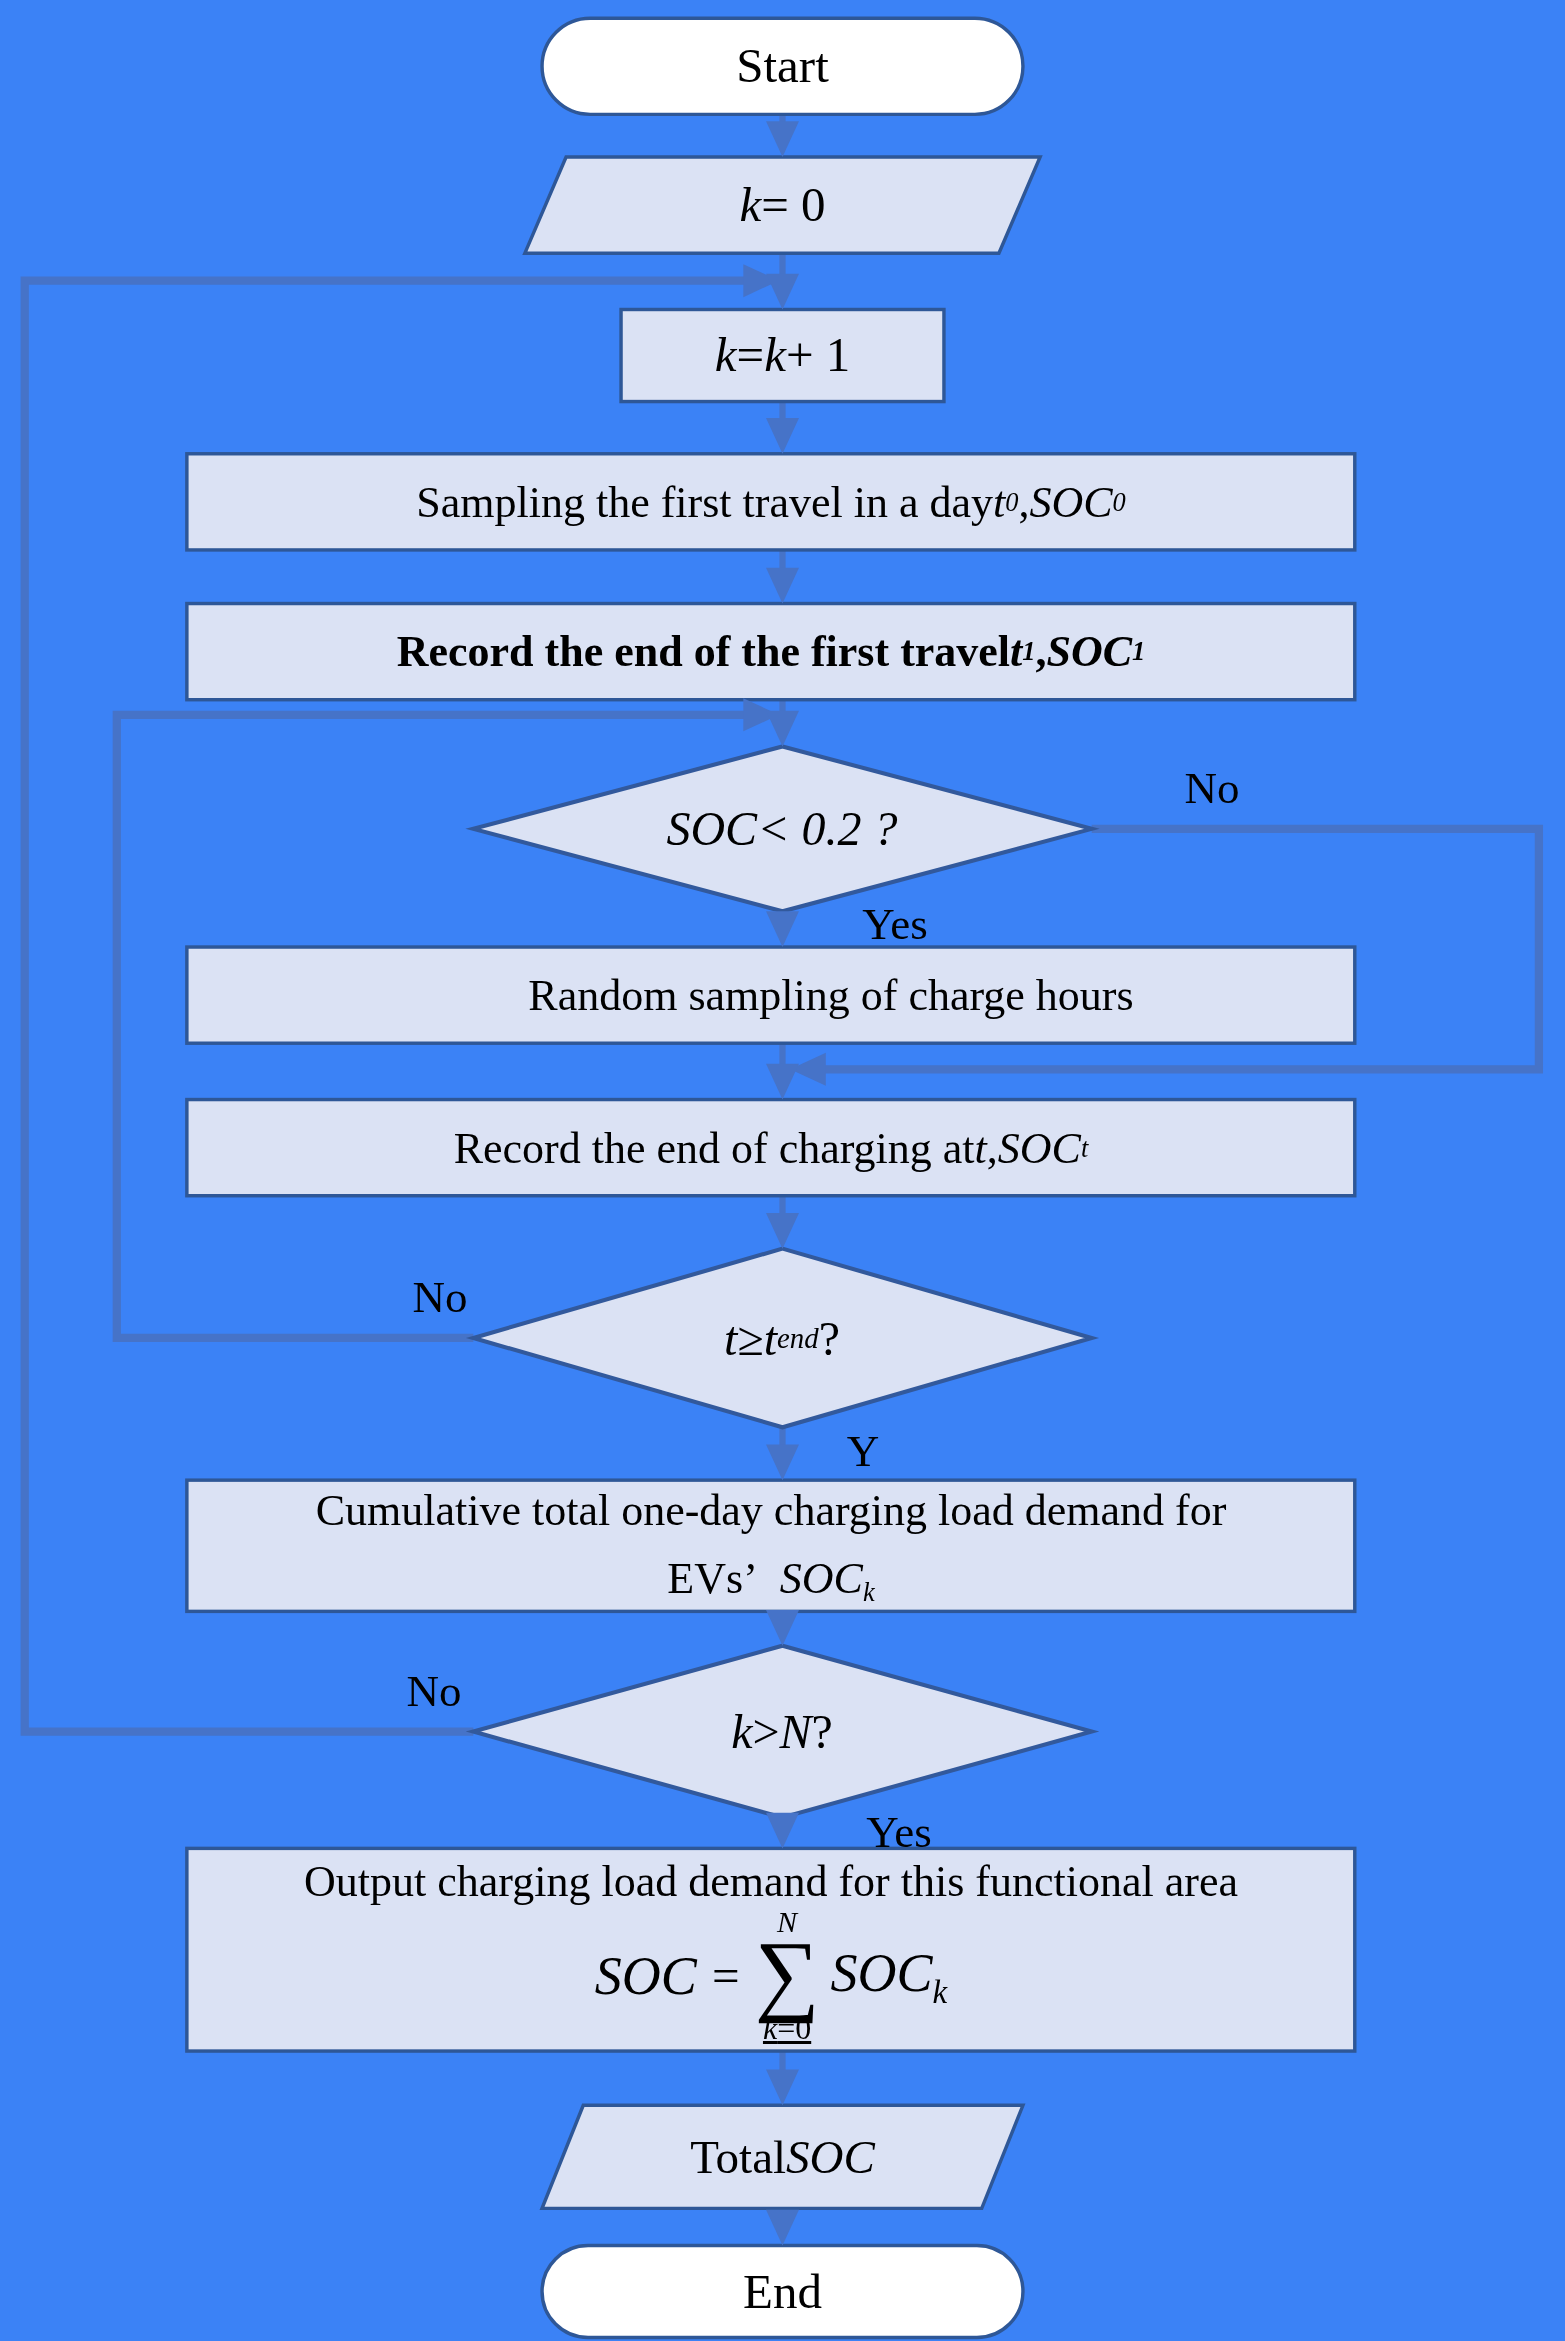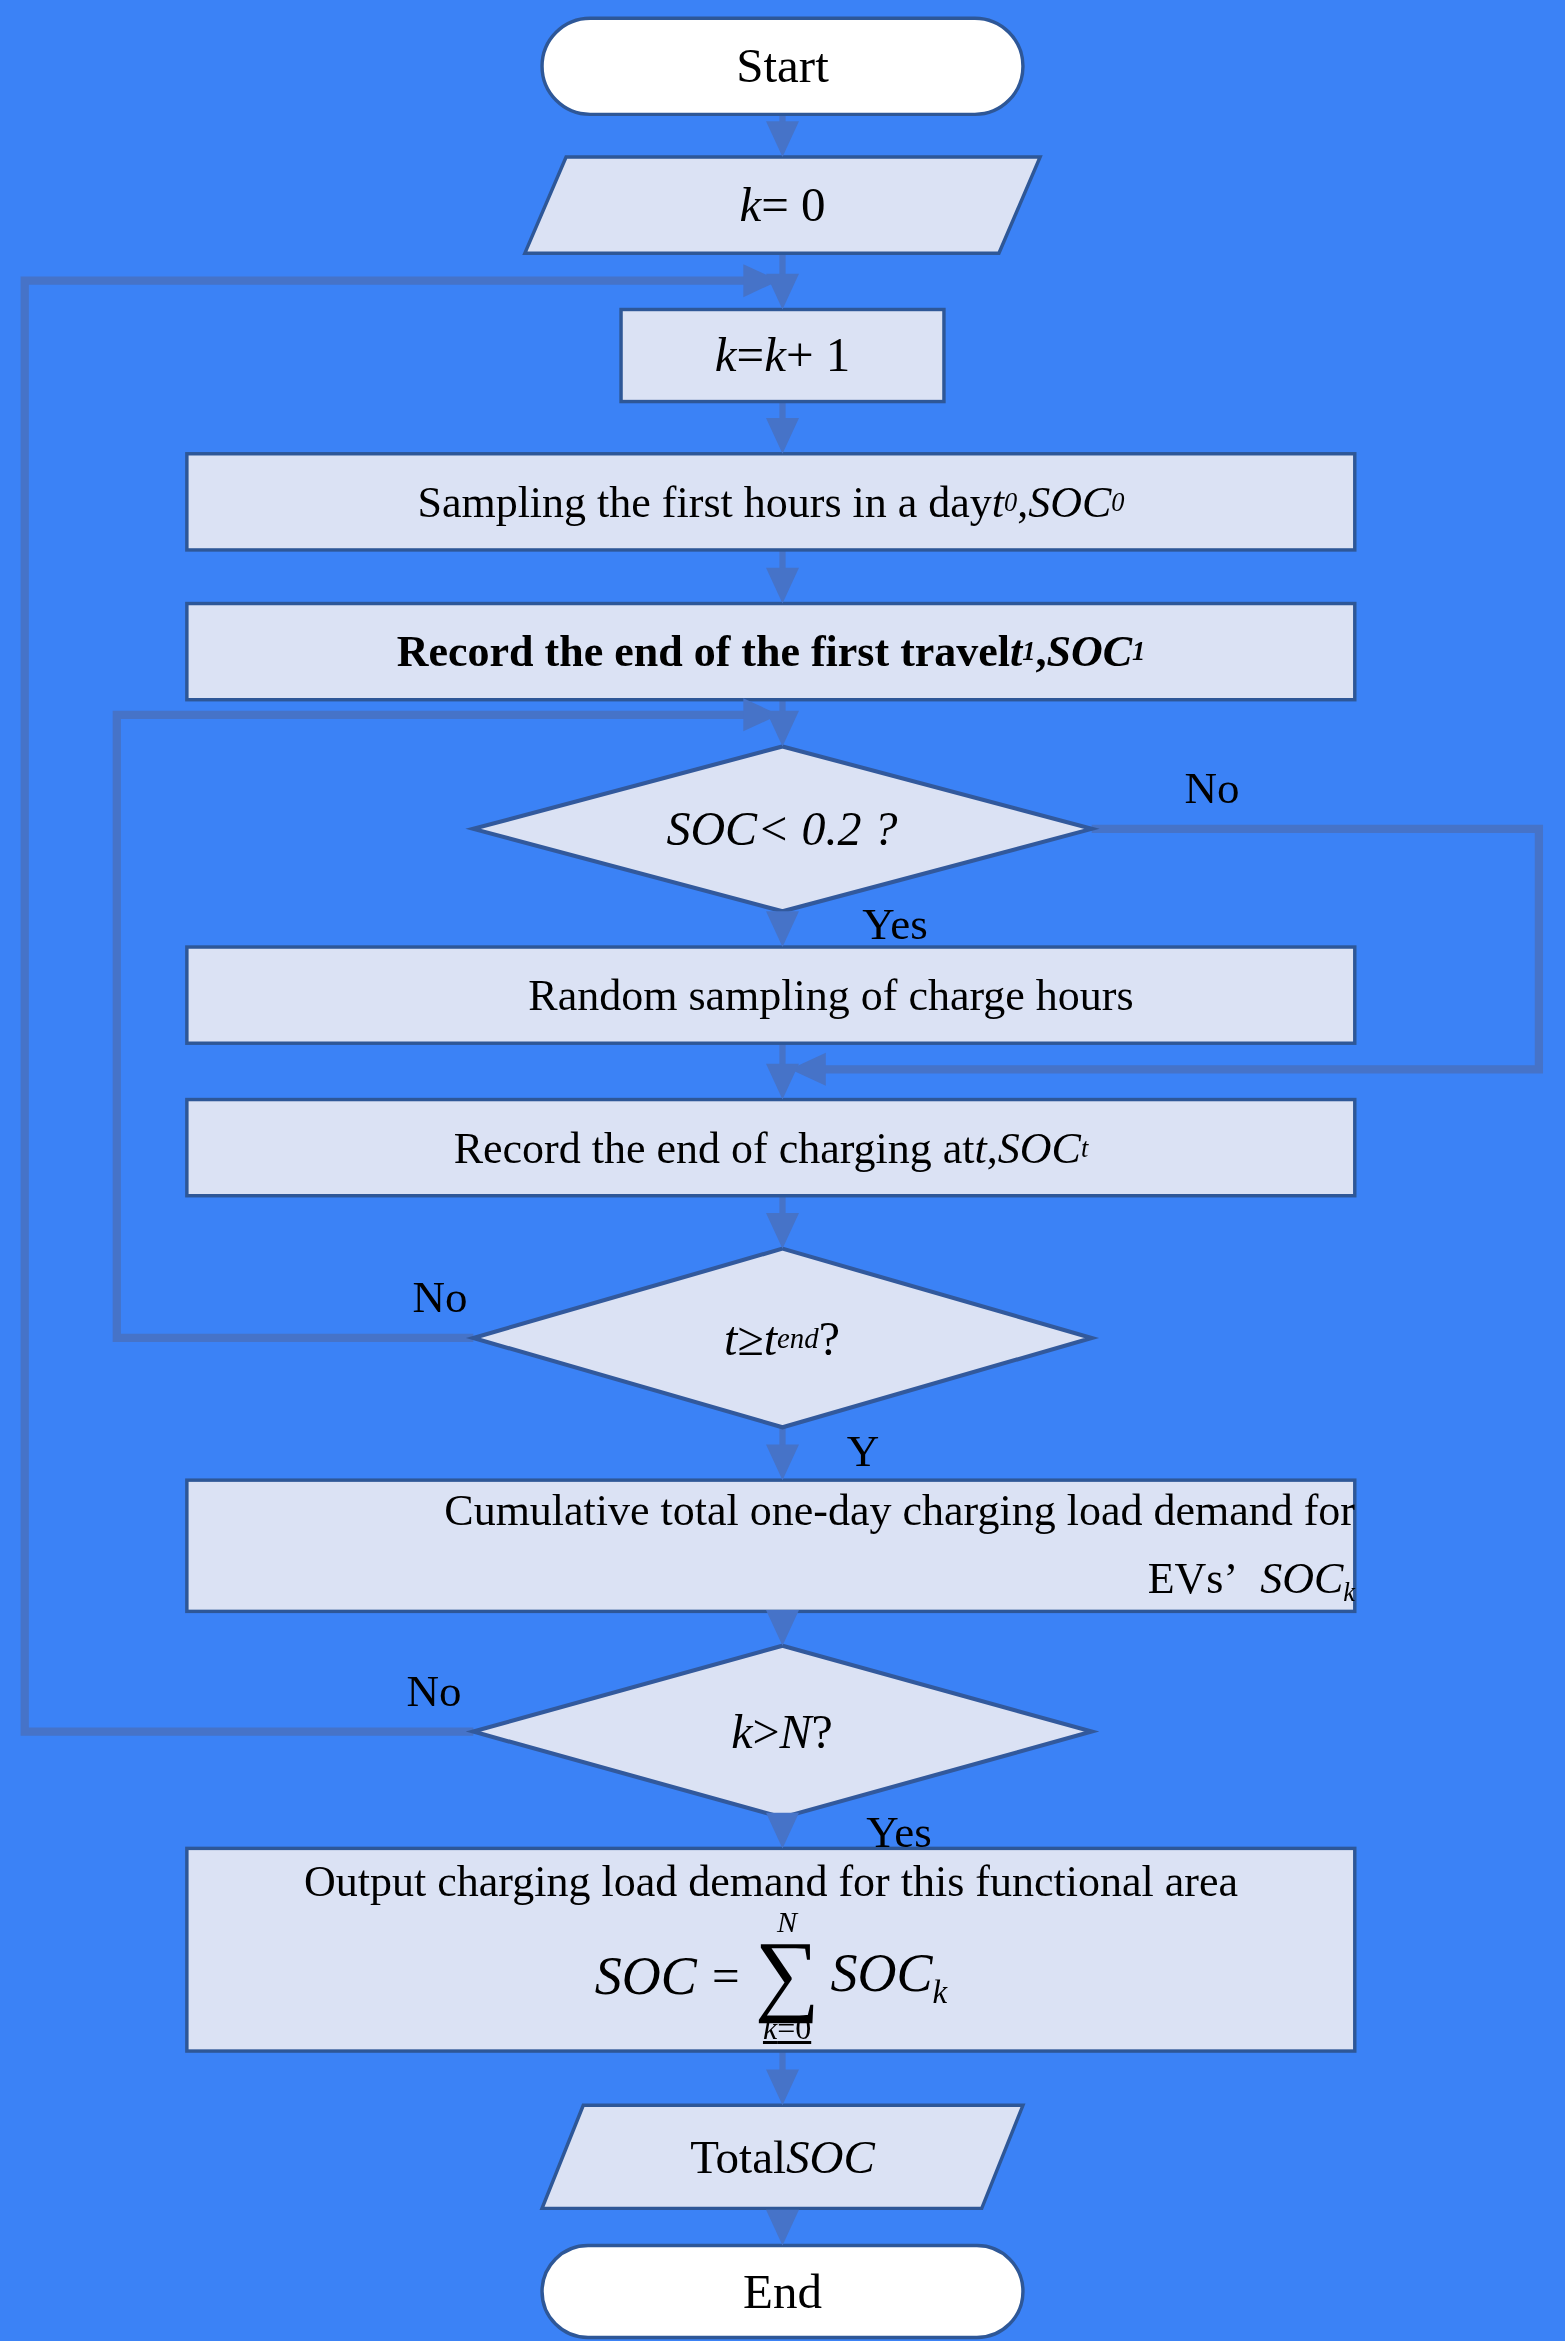--- a/index.html
+++ b/index.html
@@ -20,21 +20,21 @@
     align-items:center;
     justify-content:center;
     text-align:center;
     font-size:44px;
     line-height:1.25;
     white-space:nowrap;
   }
   .nl.big{font-size:49px;}
   .nl.mid{font-size:47px;}
   .nl.dmd{font-size:48px;}
-  .nl.col{flex-direction:column;line-height:1.55;align-items:flex-end;}
+  .nl.col{flex-direction:column;line-height:1.55;}
   
   .t-n{font-style:normal;}
   .t-i{font-style:italic;}
   .t-s{font-style:italic;font-size:0.60em;vertical-align:-0.32em;letter-spacing:0;}
   
   .lbl{
     position:absolute;
     transform:translate(-50%,-50%);
     font-size:45px;
     white-space:nowrap;
@@ -130,21 +130,21 @@
     </div>
 
   <div class="nl big" style="left:621px;top:309px;width:323px;height:92px;">
       <span class="t-i">k</span>
       <span class="t-n"> = </span>
       <span class="t-i">k</span>
       <span class="t-n"> + 1</span>
     </div>
 
   <div class="nl" style="left:187px;top:454px;width:1168px;height:96px;">
-      <span class="t-n">Sampling the first hours in a day </span>
+      <span class="t-n">Sampling the first travel in a day </span>
       <span class="t-i">t</span>
       <span class="t-s">0</span>
       <span class="t-n">, </span>
       <span class="t-i">SOC</span>
       <span class="t-s">0</span>
     </div>
 
   <div class="nl" style="left:187px;top:603px;width:1168px;height:96px;font-weight:bold;">
       <span class="t-n">Record the end of the first travel </span>
       <span class="t-i">t</span>

